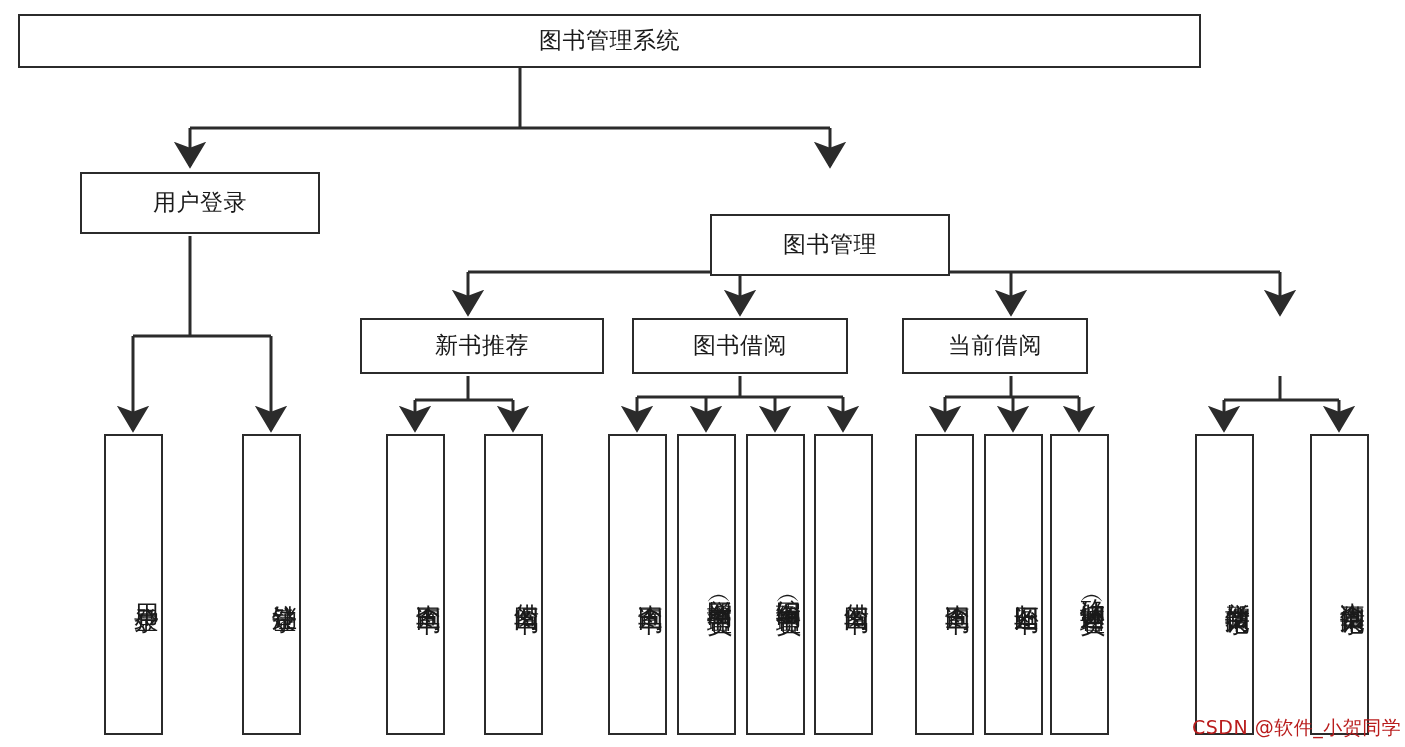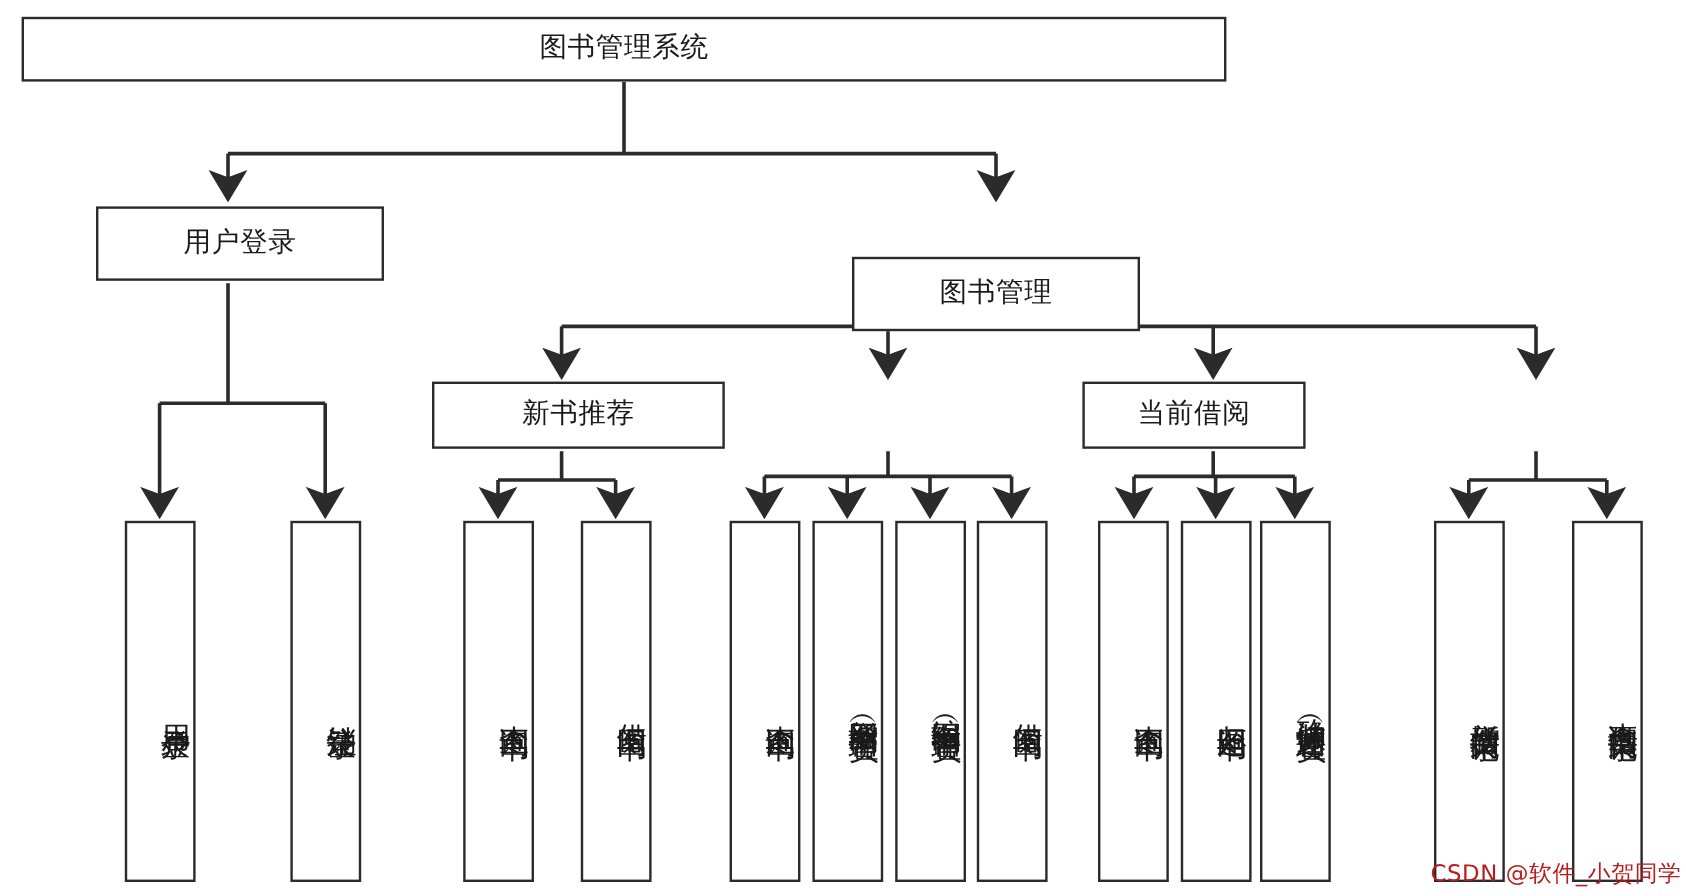--- a/index.html
+++ b/index.html
@@ -119,33 +119,36 @@
       <path d="M 1013 397 L 1013 430" marker-end="url(#arrow)"></path>
       <path d="M 1079 397 L 1079 430" marker-end="url(#arrow)"></path>
 
       <path d="M 1280 376 L 1280 400"></path>
       <path d="M 1224 400 L 1339 400"></path>
       <path d="M 1224 400 L 1224 430" marker-end="url(#arrow)"></path>
       <path d="M 1339 400 L 1339 430" marker-end="url(#arrow)"></path>
     </g>
   </svg>
 
-  <div class="node horiz" style="left:18px; top:14px; width:1004px; height:54px;">
+  <div class="node horiz" style="left:18px; top:14px; width:1183px; height:54px;">
     <span class="lbl">图书管理系统</span>
   </div>
 
   <div class="node horiz" style="left:80px; top:172px; width:240px; height:62px;">
     <span class="lbl">用户登录</span>
   </div>
   <div class="node horiz" style="left:710px; top:172px; width:240px; height:62px;margin-top:42px;">
     <span class="lbl">图书管理</span>
   </div>
 
   <div class="node horiz" style="left:360px; top:318px; width:244px; height:56px;justify-content:center;">
     <span class="lbl">新书推荐</span>
+  </div>
+  <div class="node horiz" style="left:632px; top:318px; width:216px; height:56px;">
+    <span class="lbl">图书借阅</span>
   </div>
   <div class="node horiz" style="left:902px; top:318px; width:186px; height:56px;">
     <span class="lbl">当前借阅</span>
   </div>
 
   <div class="node vert" style="left:104px; top:434px; width:59px; height:301px;">
     <span class="lbl">用户登录</span>
   </div>
   <div class="node vert" style="left:242px; top:434px; width:59px; height:301px;">
     <span class="lbl">注销登录</span>

